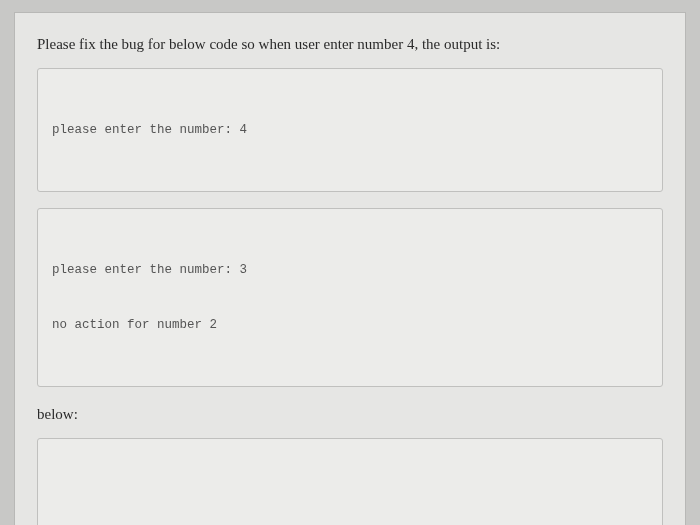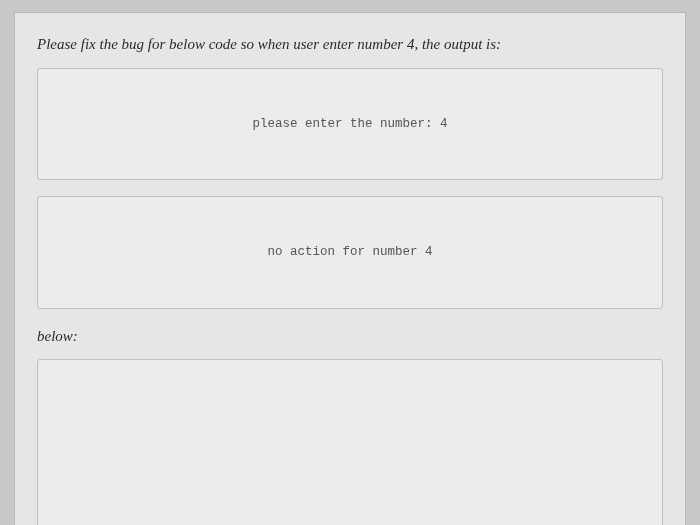--- a/index.html
+++ b/index.html
@@ -17,52 +17,51 @@
     margin: 12px 14px;
     padding: 14px 22px 20px 22px;
     border: 1px solid #b8b8b6;
     min-height: 500px;
   }
   .prose {
     color: #2a2a2a;
     font-size: 15px;
     line-height: 1.5;
     margin: 6px 0 12px 0;
-    font-style: italic;
   }
   .codebox {
     background: #ececea;
     border: 1px solid #c0c0be;
     border-radius: 3px;
-    padding: 10px 14px;
+    padding: 16px 14px;
     margin: 8px 0 16px 0;
     font-family: "Courier New", Courier, monospace;
     font-size: 12.5px;
     line-height: 1.45;
     color: #555;
     white-space: pre-wrap;
-    text-align: center;
   }
   .codebox .line { display: block; }
   .codebox.main { color: #5a5a5a; }
 </style>
 </head>
 <body>
 
 <div class="page">
 
   <div class="prose">Please fix the bug for below code so when user enter number 4, the output is:</div>
 
   <div class="codebox">
     <span class="line">please enter the number: 4</span>
   </div>
 
 
   <div class="codebox">
-    <span class="line">no action for number 4</span>
+    <span class="line">please enter the number: 3</span>
+    <span class="line">no action for number 2</span>
   </div>
 
   <div class="prose">below:</div>
 
   <div class="codebox main">
     
     <span class="line"></span>
     
     
     

